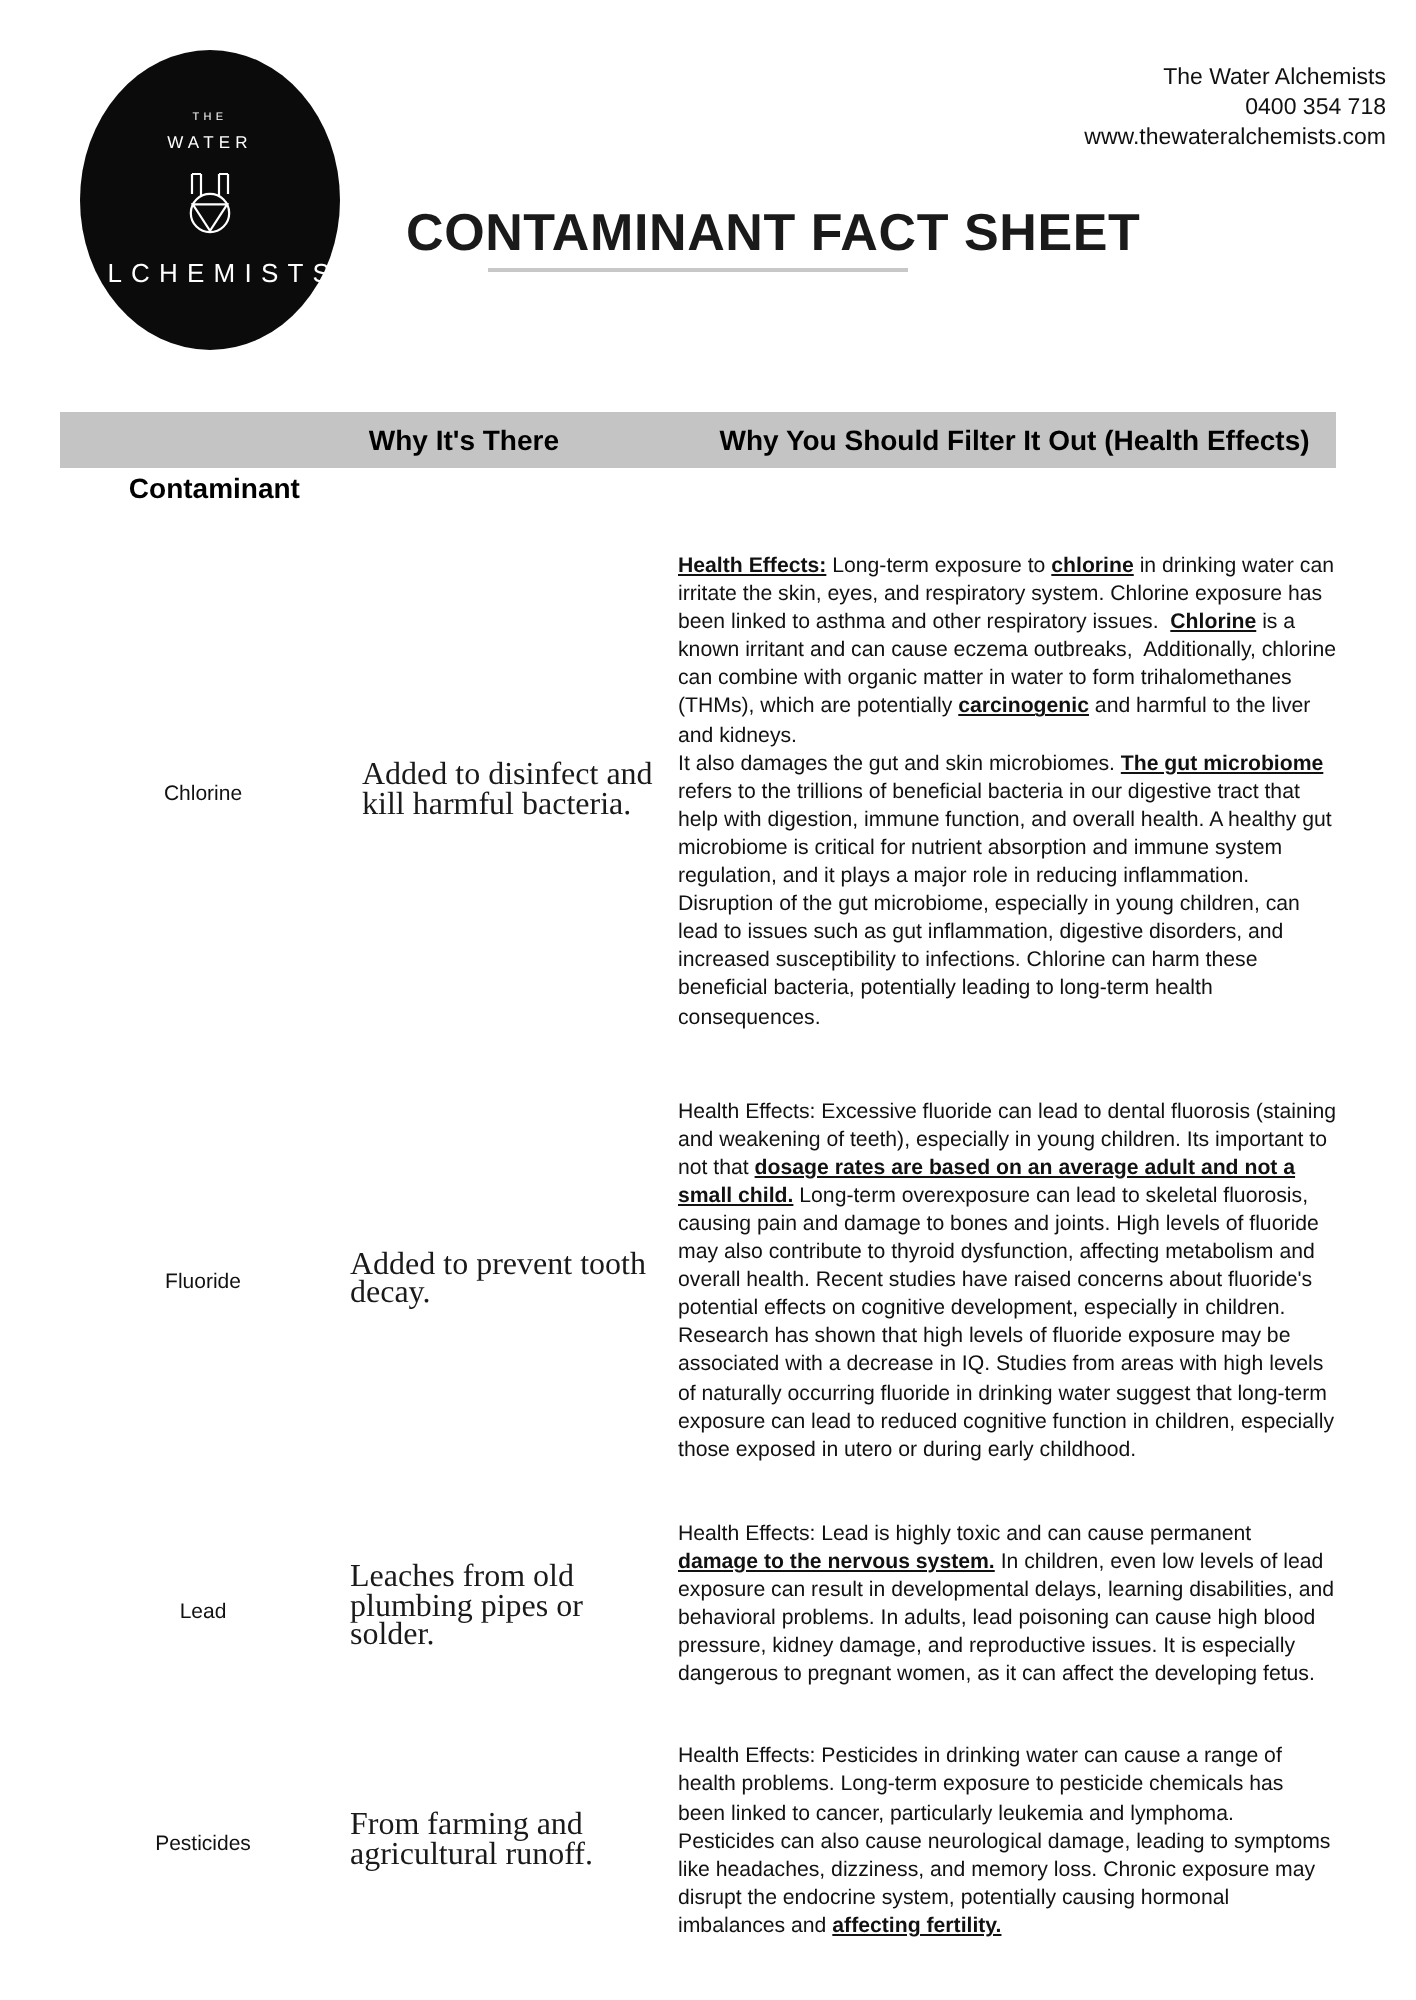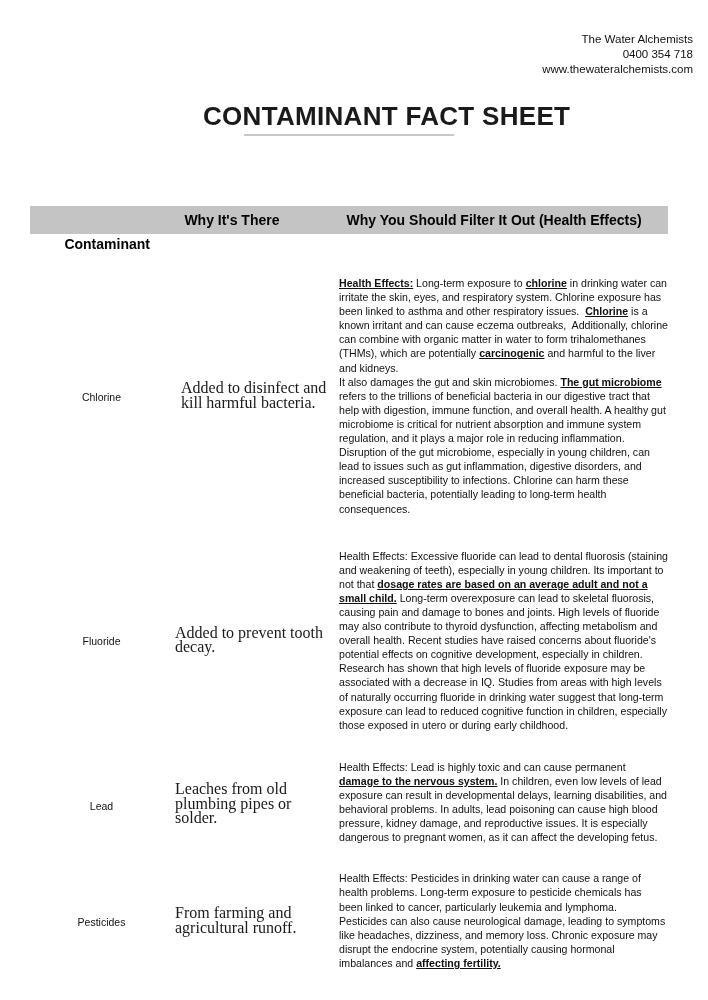--- a/index.html
+++ b/index.html
@@ -108,21 +108,21 @@
     align-items: center;
   }
   .th {
     font-size: 14px;
     font-weight: bold;
     color: #000000;
     white-space: nowrap;
   }
   .col-a { width: 158px; text-align: center; margin-top: 48px; }
   .col-b { width: 166px; text-align: left; }
-  .col-c { width: 329px; text-align: left; }
+  .col-c { width: 329px; text-align: center; }
 
   #tbody {
     position: relative;
   }
   .row {
     display: flex;
     align-items: center;
   }
   .cell-name {
     width: 143px;
@@ -166,20 +166,31 @@
   .row-lead .cell-why        { padding-left: 2px; }
   .row-pesticides .cell-why  { padding-left: 2px; }
 </style>
 </head>
 <body>
 
 <div id="page">
 
   <div id="header">
 
+    <div id="logo">
+      <div id="logo-the">THE</div>
+      <div id="logo-water">WATER</div>
+      <svg id="logo-flask" width="40" height="40" viewBox="0 0 40 40">
+        <path d="M11 5 L11 15 M11 5 L15.5 5 M15.5 5 L15.5 16.5
+                 M24.5 5 L24.5 16.5 M24.5 5 L29 5 M29 5 L29 15" stroke="#ffffff" stroke-width="1.1" fill="none"></path>
+        <circle cx="20" cy="24.5" r="9.6" stroke="#ffffff" stroke-width="1.1" fill="none"></circle>
+        <path d="M11.4 20.2 L28.6 20.2 L20 33.4 Z" stroke="#ffffff" stroke-width="1.1" fill="none"></path>
+      </svg>
+      <div id="logo-alchemists">ALCHEMISTS</div>
+    </div>
 
     <div id="contact">
       <div>The Water Alchemists</div>
       <div>0400 354 718</div>
       <div>www.thewateralchemists.com</div>
     </div>
 
     <div id="doc-title">CONTAMINANT FACT SHEET</div>
     <div id="title-rule"></div>
   </div>

